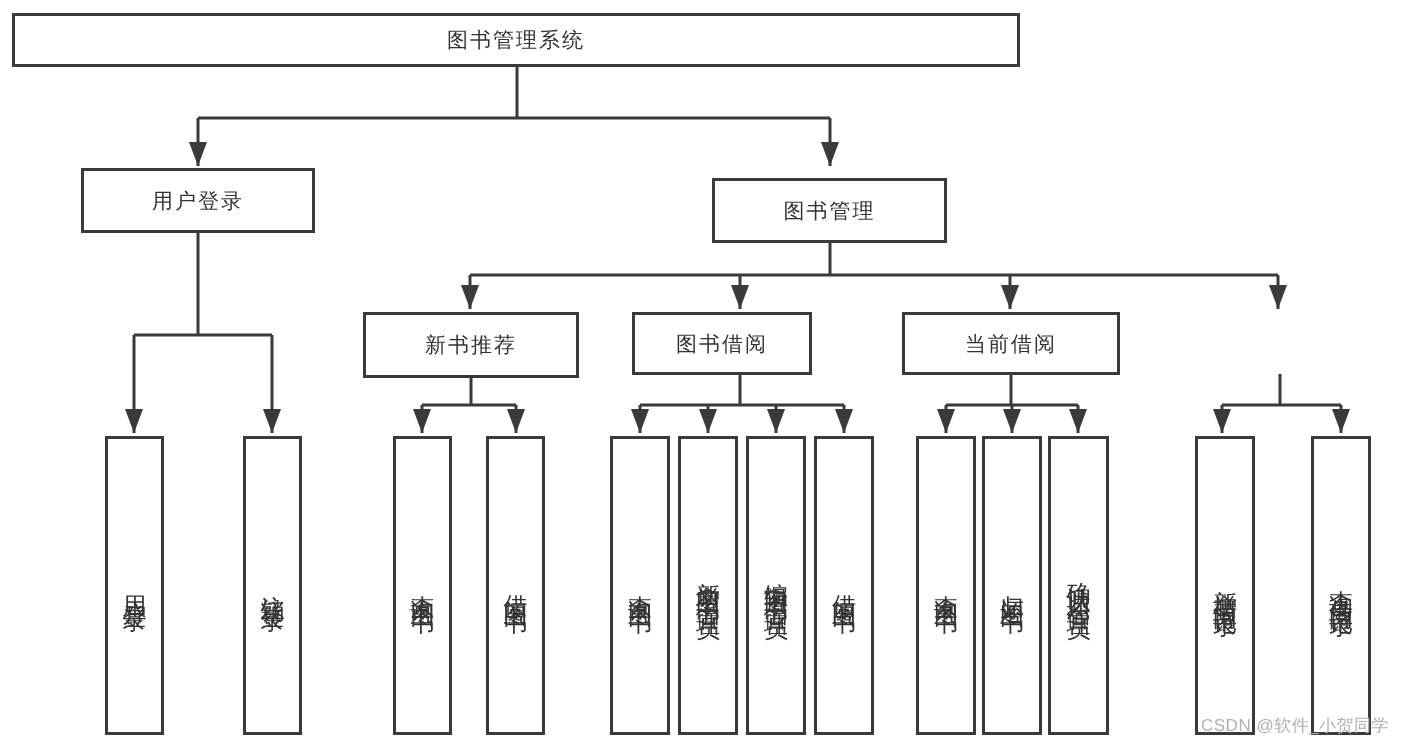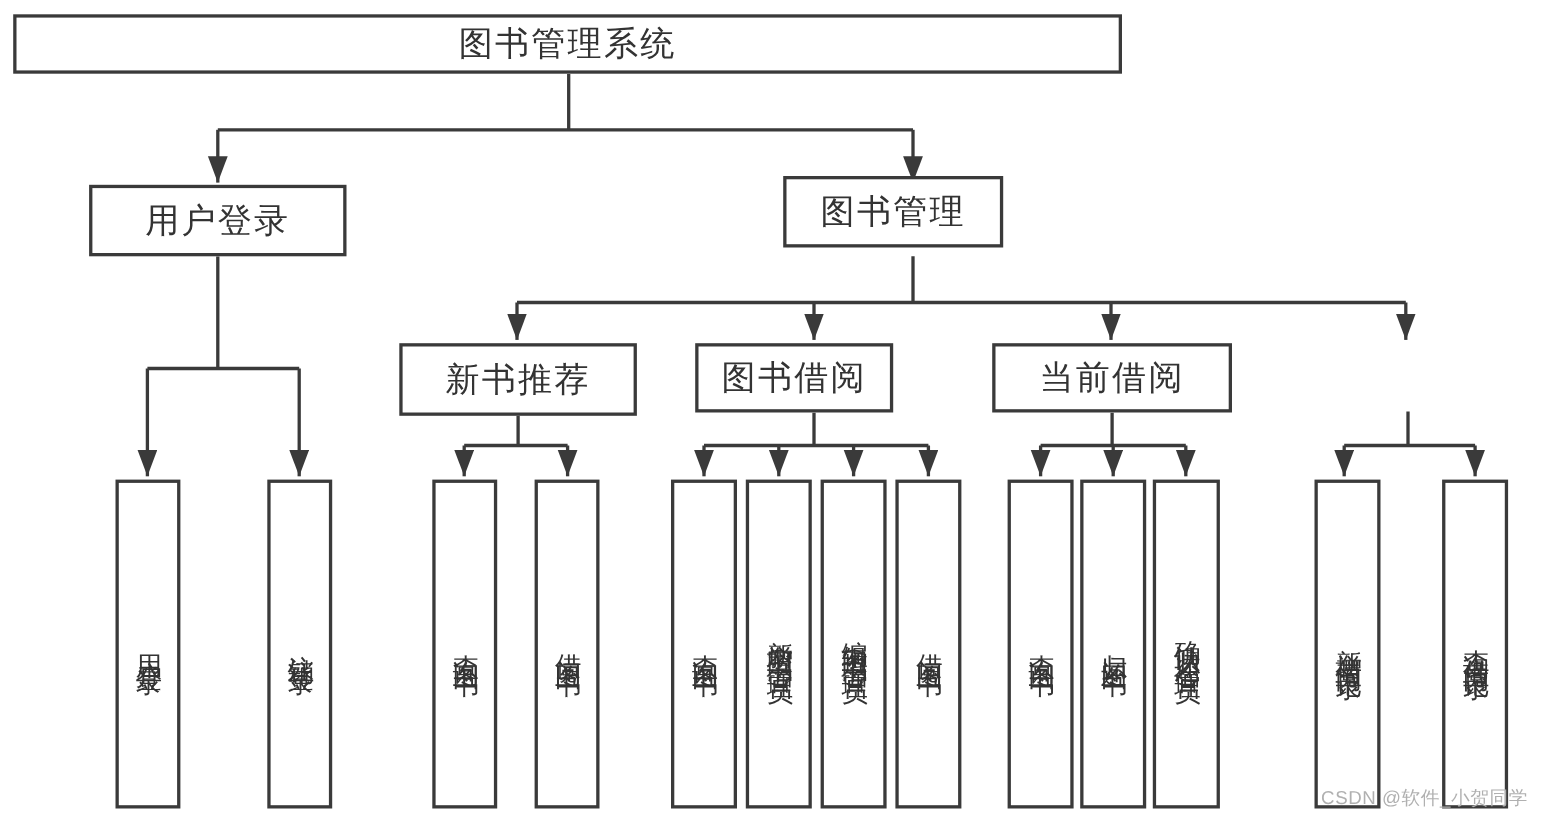--- a/index.html
+++ b/index.html
@@ -16,21 +16,21 @@
     position: absolute;
     box-sizing: border-box;
     border: 3px solid #3a3a3a;
     background: #ffffff;
     display: flex;
     align-items: center;
     justify-content: center;
     color: #333333;
   }
   .hlabel {
-    font-size: 31px;
+    font-size: 21px;
     letter-spacing: 2px;
     white-space: nowrap;
     color: #333333;
   }
   .vtext {
     writing-mode: vertical-rl;
     text-orientation: mixed;
     font-size: 24px;
     letter-spacing: 5px;
     line-height: 1;
@@ -109,21 +109,21 @@
     </g>
   </svg>
 
   <div class="box" style="left:12px;top:13px;width:1008px;height:54px">
     <span class="hlabel">图书管理系统</span>
   </div>
 
   <div class="box" style="left:81px;top:168px;width:234px;height:65px">
     <span class="hlabel">用户登录</span>
   </div>
-  <div class="box" style="left:712px;top:160px;width:200px;height:65px">
+  <div class="box" style="left:712px;top:178px;width:235px;height:65px">
     <span class="hlabel">图书管理</span>
   </div>
 
   <div class="box" style="left:363px;top:312px;width:216px;height:66px">
     <span class="hlabel">新书推荐</span>
   </div>
   <div class="box" style="left:632px;top:312px;width:180px;height:63px">
     <span class="hlabel">图书借阅</span>
   </div>
   <div class="box" style="left:902px;top:312px;width:218px;height:63px">

